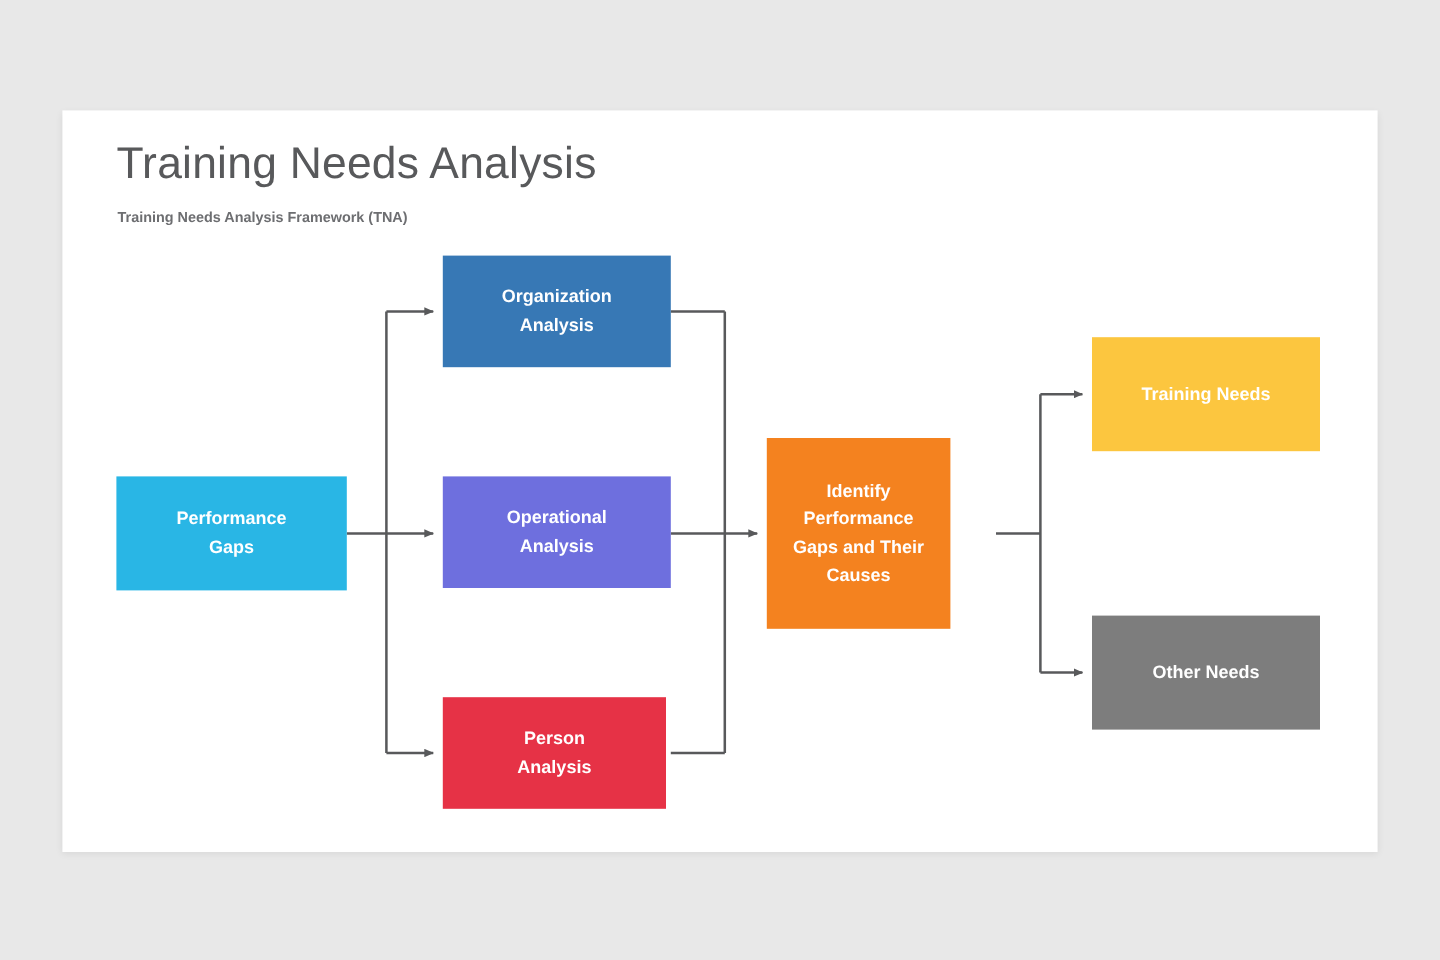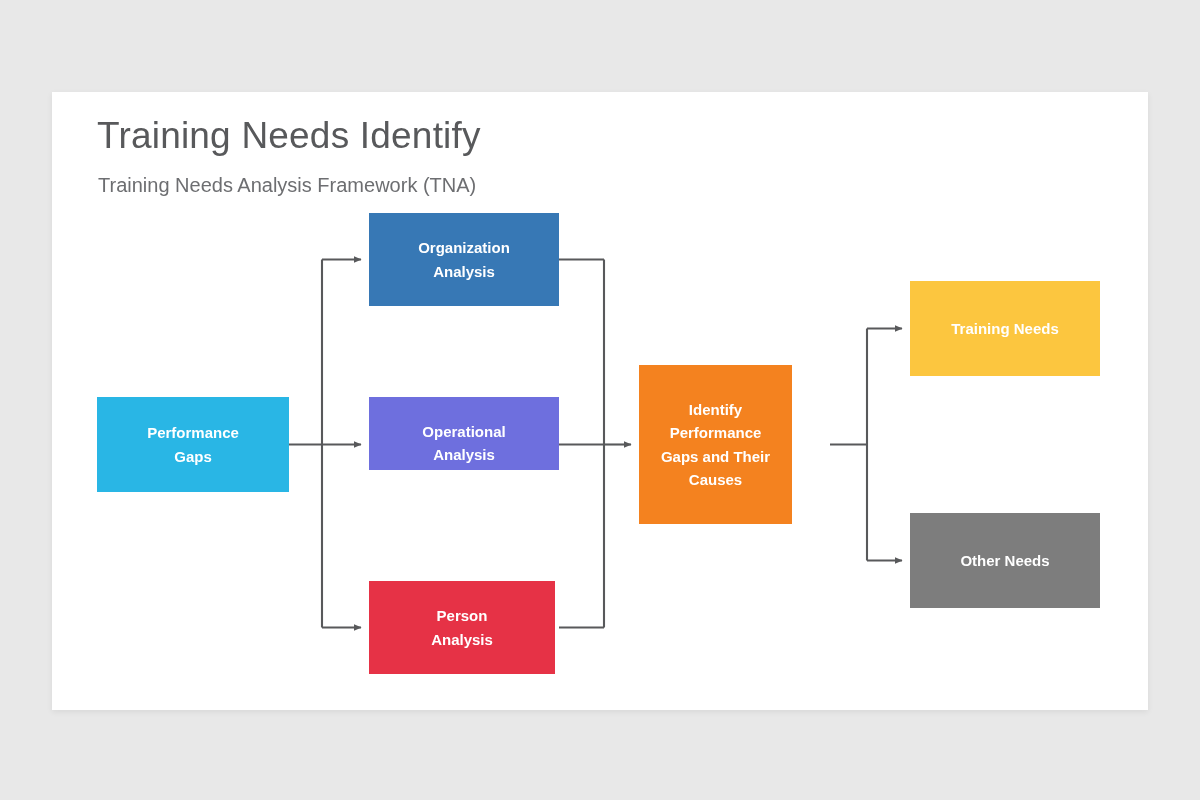--- a/index.html
+++ b/index.html
@@ -40,22 +40,22 @@
     font-size: 37px;
     font-weight: 400;
     color: #58595b;
     letter-spacing: 0.2px;
     white-space: nowrap;
   }
   .slide-subtitle {
     position: absolute;
     left: 46px;
     top: 82px;
-    font-size: 20px;
-    font-weight: 400;
+    font-size: 12px;
+    font-weight: 700;
     color: #6d6e71;
     white-space: nowrap;
   }
 
   
   .diagram {
     position: absolute;
     left: 0;
     top: 0;
     width: 1096px;
@@ -84,34 +84,34 @@
     box-sizing: border-box;
     padding: 4px 8px;
   }
   .node .node-label {
     display: block;
     white-space: pre-line;
   }
 
   .node-perf      { left: 45px;  top: 305px; width: 192px; height: 95px; }
   .node-org       { left: 317px; top: 121px; width: 190px; height: 93px; }
-  .node-oper      { left: 317px; top: 305px; width: 190px; height: 73px; align-items: flex-end; }
+  .node-oper      { left: 317px; top: 305px; width: 190px; height: 93px; }
   .node-person    { left: 317px; top: 489px; width: 186px; height: 93px; }
   .node-identify  { left: 587px; top: 273px; width: 153px; height: 159px; }
   .node-training  { left: 858px; top: 189px; width: 190px; height: 95px; }
   .node-other     { left: 858px; top: 421px; width: 190px; height: 95px; }
 </style>
 </head>
 <body style="background-color: rgb(232, 232, 232);">
 
 <div id="slide-root">
 
   <div class="slide-card" style="background-color: rgb(255, 255, 255);">
 
-    <div class="slide-title" style="color: rgb(88, 89, 91);">Training Needs Identify</div>
+    <div class="slide-title" style="color: rgb(88, 89, 91);">Training Needs Analysis</div>
 
     <div class="slide-subtitle" style="color: rgb(109, 110, 113);">Training Needs Analysis Framework (TNA)</div>
 
     <div class="diagram">
 
       <svg class="connectors" viewBox="0 0 1096 618">
         <defs>
           <marker id="arrowhead" markerWidth="8" markerHeight="7" refX="7.4" refY="3.5" orient="auto" markerUnits="userSpaceOnUse">
             <polygon points="0 0, 8 3.5, 0 7" fill="#58595b"></polygon>
           </marker>

